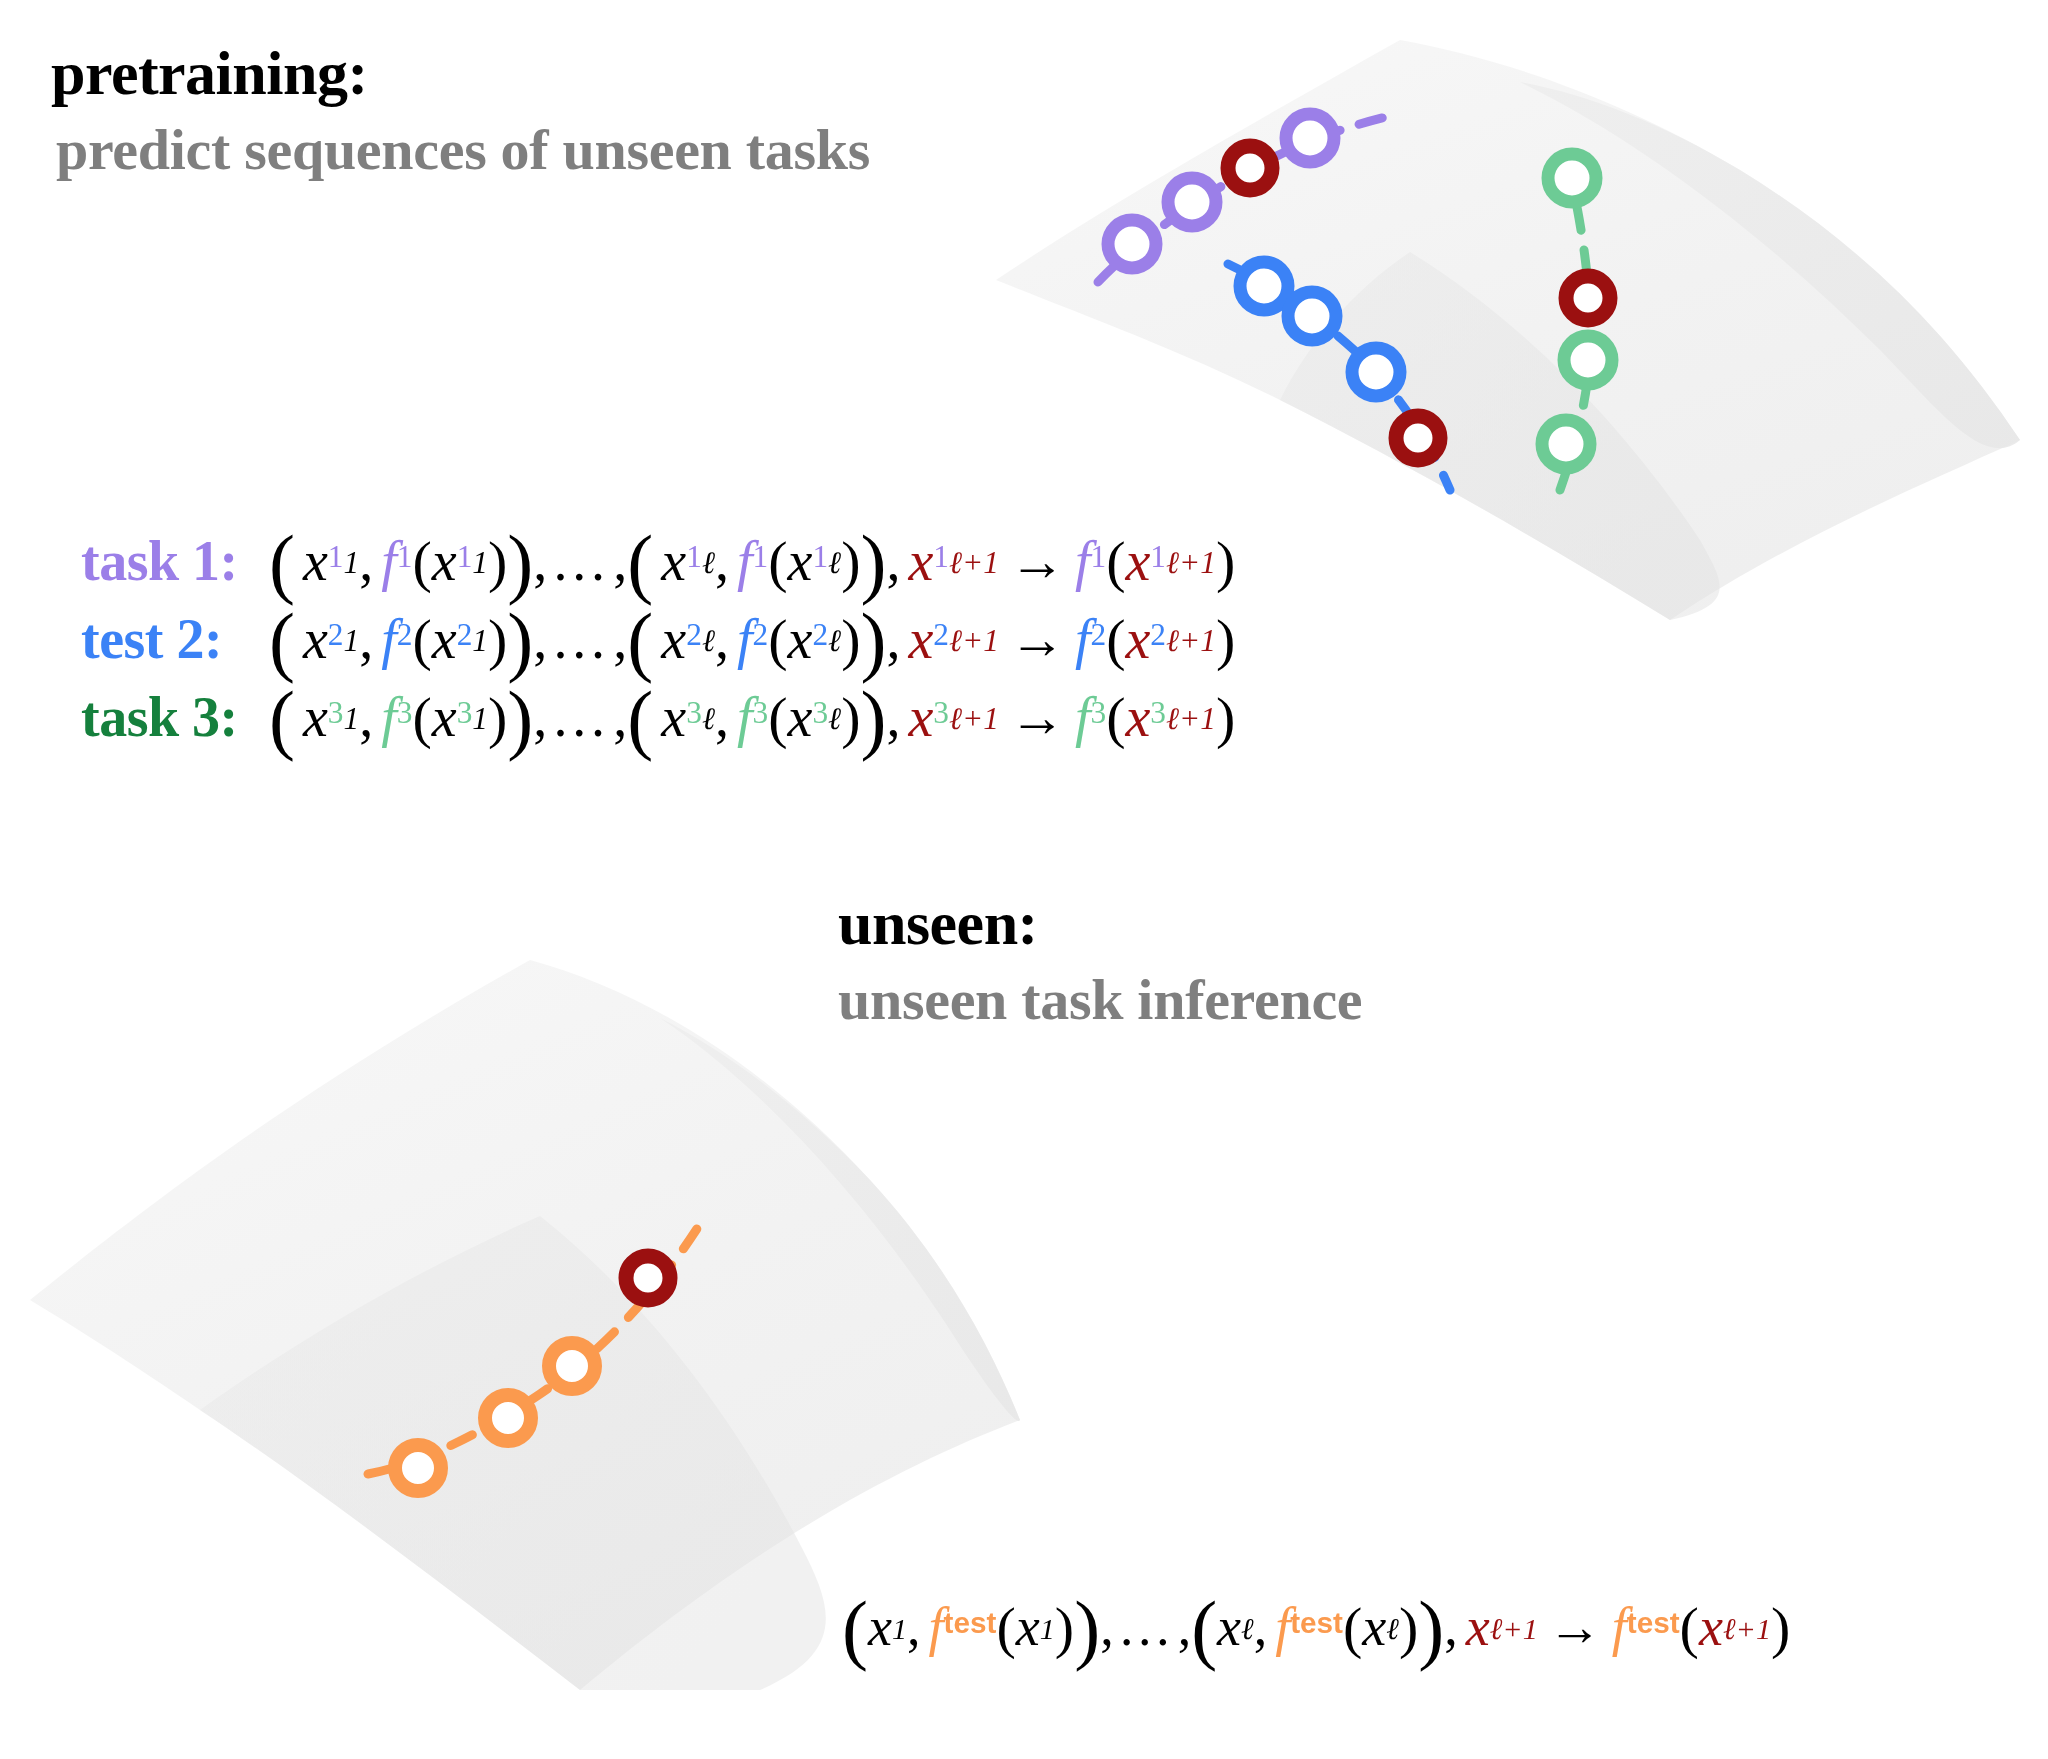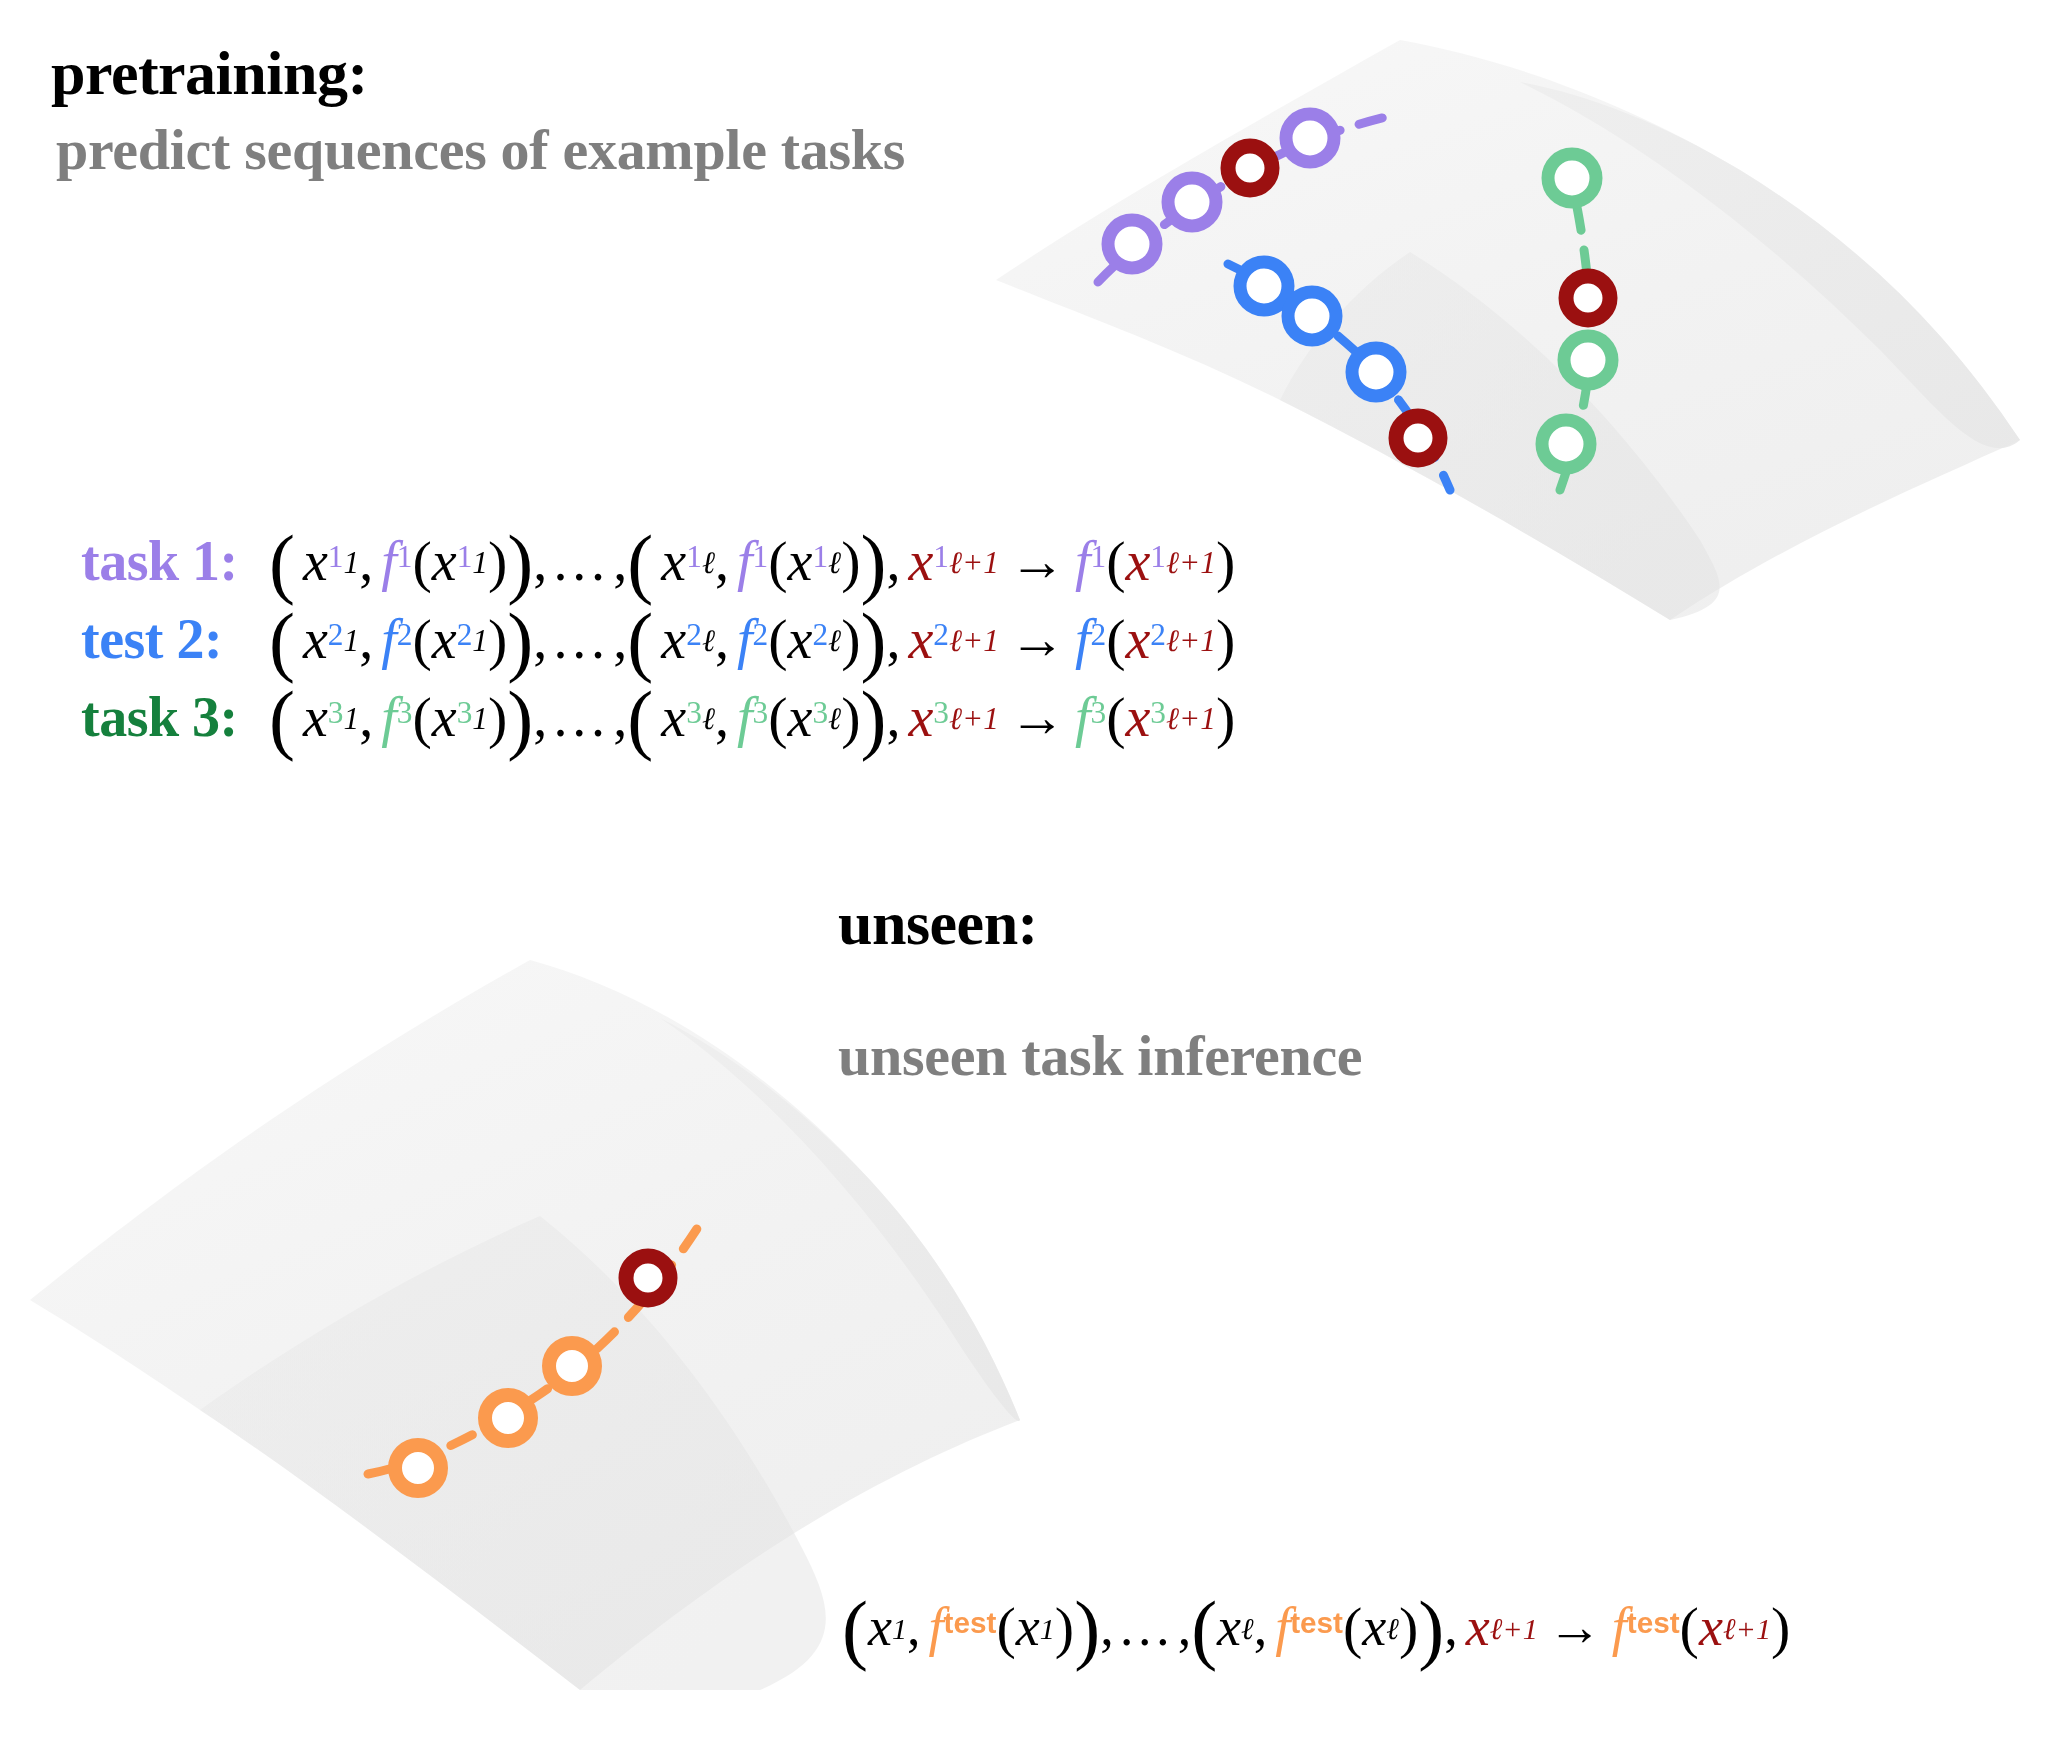--- a/index.html
+++ b/index.html
@@ -18,21 +18,21 @@
   }
   .head-sub{
     font-family:"Liberation Serif", serif;
     font-weight:700;color:#7f7f7f;letter-spacing:-0.3px;
     white-space:nowrap;
   }
 
   #pretraining-title{left:51px;top:38px;font-size:62px;}
   #pretraining-sub{left:56px;top:116px;font-size:58px;}
   #testing-title{left:838px;top:888px;font-size:62px;}
-  #testing-sub{left:838px;top:1022px;font-size:58px;}
+  #testing-sub{left:838px;top:966px;font-size:58px;}
 
   
   #equations{left:64px;top:522px;}
   .eq-row{
     display:flex;align-items:center;
     height:78px;white-space:nowrap;
   }
   .eq-label{
     font-family:"Liberation Serif", serif;
     font-weight:700;font-size:56px;
@@ -89,21 +89,21 @@
   
   #manifold-top{left:980px;top:20px;}
   #manifold-bottom{left:20px;top:900px;}
   svg{display:block;overflow:visible;}
 </style>
 </head>
 <body>
 
 <div class="abs head-bold" id="pretraining-title">pretraining:</div>
 
-<div class="abs head-sub" id="pretraining-sub">predict sequences of example tasks</div>
+<div class="abs head-sub" id="pretraining-sub">predict sequences of unseen tasks</div>
 
 <div class="abs head-bold" id="testing-title">unseen:</div>
 
 <div class="abs head-sub" id="testing-sub">unseen task inference</div>
 
 <div class="abs" id="equations">
 
   <div class="eq-row">
     <div class="eq-label" style="color:#9B7FE8">task 1:</div>
     <div class="eq-body">

